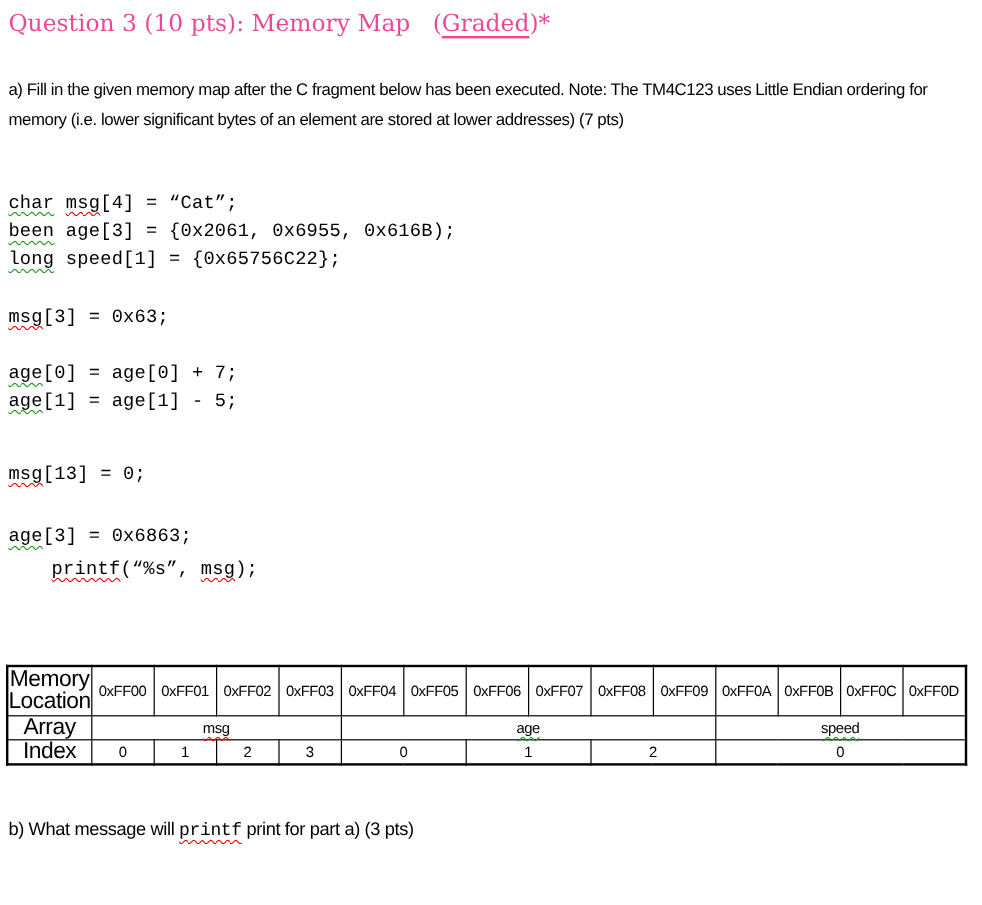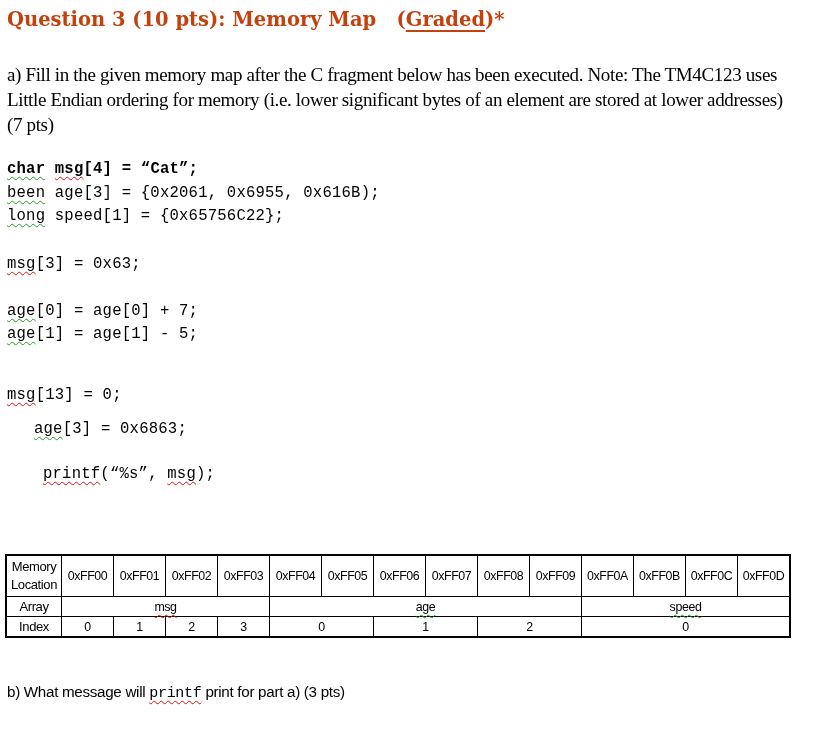--- a/index.html
+++ b/index.html
@@ -1,51 +1,51 @@
 <!DOCTYPE html>
 <html><head>
 <meta charset="utf-8">
 <style>
   html, body { margin: 0; padding: 0; background: #ffffff; }
   body { width: 818px; height: 754px; position: relative; overflow: hidden; color: #000; font-family: "Liberation Sans", sans-serif; }
-  .title { position: absolute; left: 7px; top: 8px; font-family: "DejaVu Serif", serif; font-weight: bold; font-size: 19.5px; color: #c2410c; letter-spacing: 0; white-space: nowrap; }
+  .title { position: absolute; left: 7px; top: 8px; font-family: "DejaVu Serif", serif; font-weight: normal; font-size: 19.5px; color: #ec4899; letter-spacing: 0; white-space: nowrap; }
   .title .graded { text-decoration: underline; text-decoration-thickness: 2px; text-underline-offset: 4px; }
-  .para { position: absolute; left: 7px; top: 62px; width: 790px; font-family: Liberation Serif, serif; font-size: 19px; line-height: 25px; letter-spacing: -0.35px; }
+  .para { position: absolute; left: 7px; top: 62px; width: 790px; font-family: Liberation Sans, sans-serif; font-size: 14px; line-height: 25px; letter-spacing: -0.35px; }
   .code { position: absolute; left: 7px; font-family: "Liberation Mono", monospace; font-size: 15.6px; white-space: pre; letter-spacing: 0.2px; }
   .sq-red { text-decoration: underline wavy #e01010; text-decoration-thickness: 1px; text-underline-offset: 3px; }
   .sq-green { text-decoration: underline wavy #2a9a2a; text-decoration-thickness: 1px; text-underline-offset: 3px; }
   table.mm { position: absolute; left: 5px; top: 554px; border-collapse: collapse; font-family: "Liberation Sans", sans-serif; font-size: 12.4px; letter-spacing: -0.4px; }
   table.mm td { border: 1.5px solid #000; padding: 0; text-align: center; height: 19px; }
   table.mm tr.loc td { height: 40px; }
   table.mm { border: 2px solid #000; }
-  td.hdr { width: 54px; font-size: 13px; line-height: 18px; }
+  td.hdr { width: 54px; font-size: 19px; line-height: 18px; }
   td.addr { width: 51px; }
   td.val { height: 19px; }
   .q-b { position: absolute; left: 7px; top: 683px; font-family: "Liberation Sans", sans-serif; font-size: 15.2px; letter-spacing: -0.3px; white-space: nowrap; }
   .q-b .mono { font-family: "Liberation Mono", monospace; font-size: 15px; }
 </style>
 </head>
 <body>
 
 <div class="title"><span>Question 3 (10 pts): Memory Map</span>&nbsp;&nbsp;&nbsp;<span>(</span><span class="graded">Graded</span><span>)*</span></div>
 
 <div class="para">a) Fill in the given memory map after the C fragment below has been executed. Note: The TM4C123 uses Little Endian ordering for memory (i.e. lower significant bytes of an element are stored at lower addresses)  (7 pts)</div>
 
-<div class="code" style="top:160px;font-weight:bold;"><span class="sq-green">char</span> <span class="sq-red">msg</span><span>[4] = “Cat”;</span></div>
+<div class="code" style="top:160px;"><span class="sq-green">char</span> <span class="sq-red">msg</span><span>[4] = “Cat”;</span></div>
 <div class="code" style="top:184px;"><span class="sq-green">been</span><span> age[3] = {0x2061, 0x6955, 0x616B);</span></div>
 <div class="code" style="top:207px;"><span class="sq-green">long</span><span> speed[1] = {0x65756C22};</span></div>
 
 <div class="code" style="top:255px;"><span class="sq-red">msg</span><span>[3] = 0x63;</span></div>
 
 <div class="code" style="top:302px;"><span class="sq-green">age</span><span>[0] = age[0] + 7;</span></div>
 <div class="code" style="top:325px;"><span class="sq-green">age</span><span>[1] = age[1] - 5;</span></div>
 
 <div class="code" style="top:386px;"><span class="sq-red">msg</span><span>[13] = 0;</span></div>
 
-<div class="code" style="top:420px;margin-left:27px;"><span class="sq-green">age</span><span>[3] = 0x6863;</span></div>
+<div class="code" style="top:438px;"><span class="sq-green">age</span><span>[3] = 0x6863;</span></div>
 
 <div class="code" style="top:465px;margin-left:36px;"><span class="sq-red">printf</span><span>(“%s”, </span><span class="sq-red">msg</span><span>);</span></div>
 
 <table class="mm">
   <tbody>
       <tr class="loc">
     <td class="hdr"><span>Memory</span><br><span>Location</span></td>
     <td class="addr">0xFF00</td>
     <td class="addr">0xFF01</td>
     <td class="addr">0xFF02</td>

